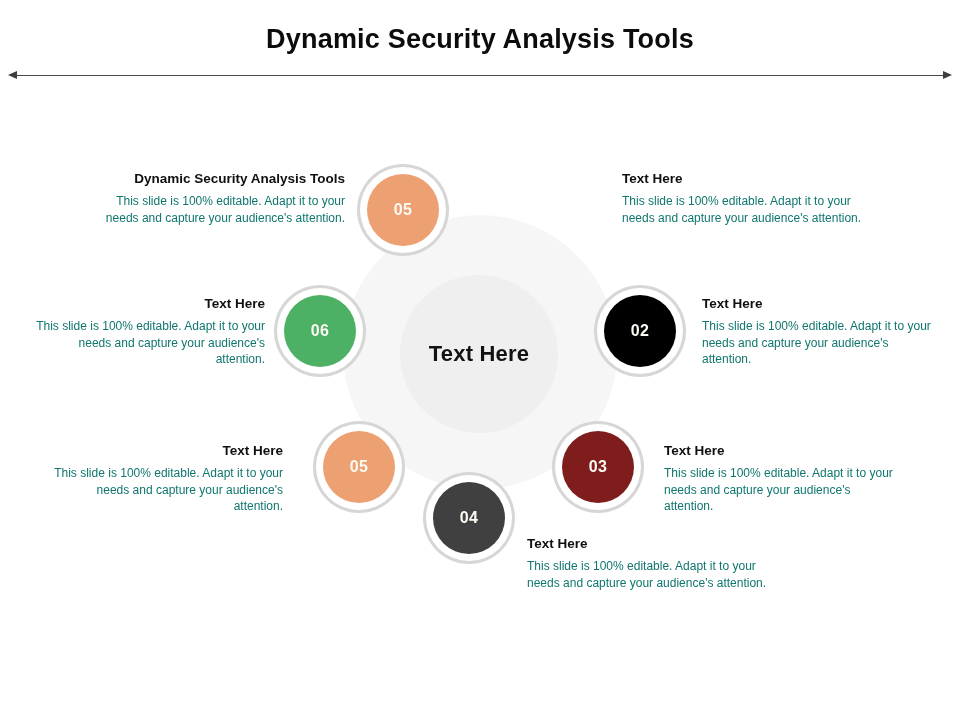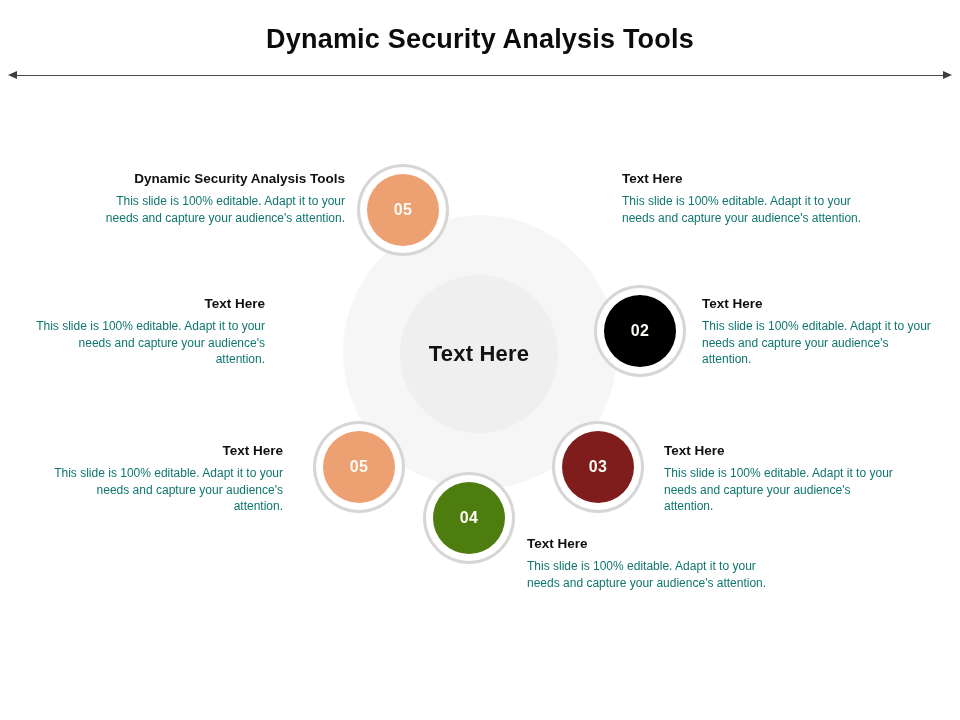--- a/index.html
+++ b/index.html
@@ -208,30 +208,35 @@
     </div>
 
     <div class="node n03">
       <div class="node-gap">
         <div class="node-disc" style="background: #7f1d1d;">03</div>
       </div>
     </div>
 
     <div class="node n04">
       <div class="node-gap">
-        <div class="node-disc" style="background: #4d7c0f;">04</div>
+        <div class="node-disc" style="background: #404040;">04</div>
       </div>
     </div>
 
     <div class="node n05">
       <div class="node-gap">
         <div class="node-disc" style="background: rgb(237, 160, 114);">05</div>
       </div>
     </div>
 
+    <div class="node n06">
+      <div class="node-gap">
+        <div class="node-disc" style="background: rgb(76, 176, 101);">06</div>
+      </div>
+    </div>
 
     <div class="blk b07 right-align">
       <div class="hd">Dynamic Security Analysis Tools</div>
       <div class="bd">This slide is 100% editable. Adapt it to your needs and capture your audience's attention.</div>
     </div>
 
     <div class="blk b01 left-align">
       <div class="hd">Text Here</div>
       <div class="bd">This slide is 100% editable. Adapt it to your needs and capture your audience's attention.</div>
     </div>

